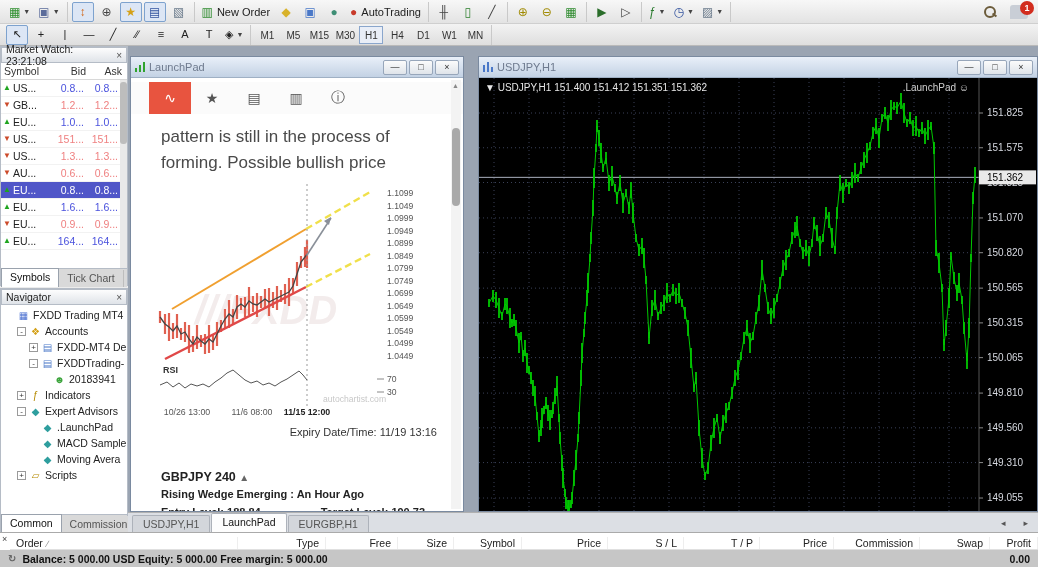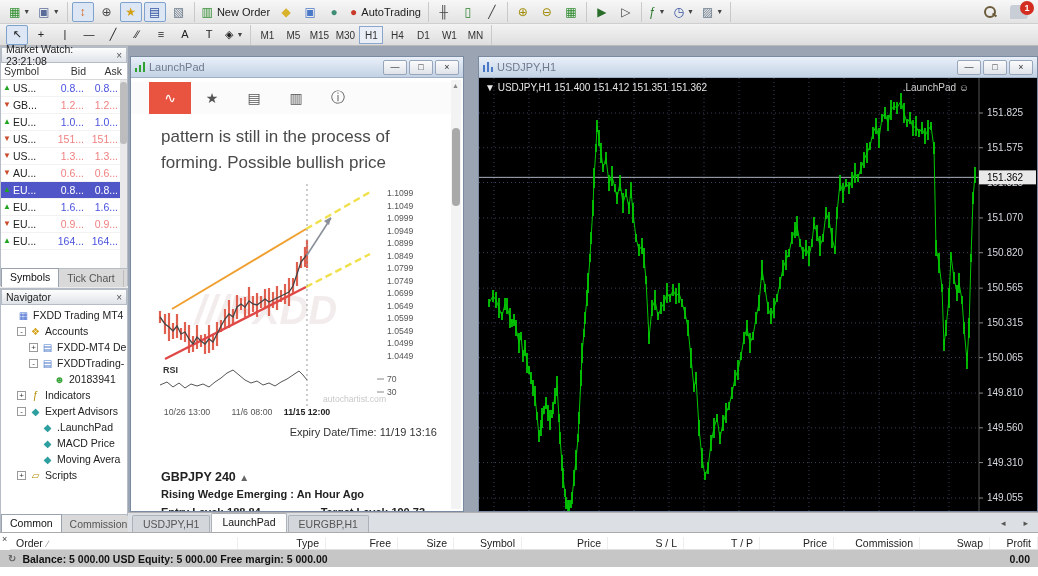--- a/index.html
+++ b/index.html
@@ -415,21 +415,21 @@
               <span>Expert Advisors</span>
             </div>
             <div class="tree-row" style="padding-left: 28px;">
               <span style="width: 12px; flex: 0 0 auto;"></span>
               <span class="tree-icn" style="color: rgb(46, 158, 158);">◆</span>
               <span>.LaunchPad</span>
             </div>
             <div class="tree-row" style="padding-left: 28px;">
               <span style="width: 12px; flex: 0 0 auto;"></span>
               <span class="tree-icn" style="color: rgb(46, 158, 158);">◆</span>
-              <span>MACD Price</span>
+              <span>MACD Sample</span>
             </div>
             <div class="tree-row" style="padding-left: 28px;">
               <span style="width: 12px; flex: 0 0 auto;"></span>
               <span class="tree-icn" style="color: rgb(46, 158, 158);">◆</span>
               <span>Moving Avera</span>
             </div>
             <div class="tree-row" style="padding-left: 16px;">
               <span class="exp-box">+</span>
               <span class="tree-icn" style="color: rgb(181, 138, 0);">▱</span>
               <span>Scripts</span>

